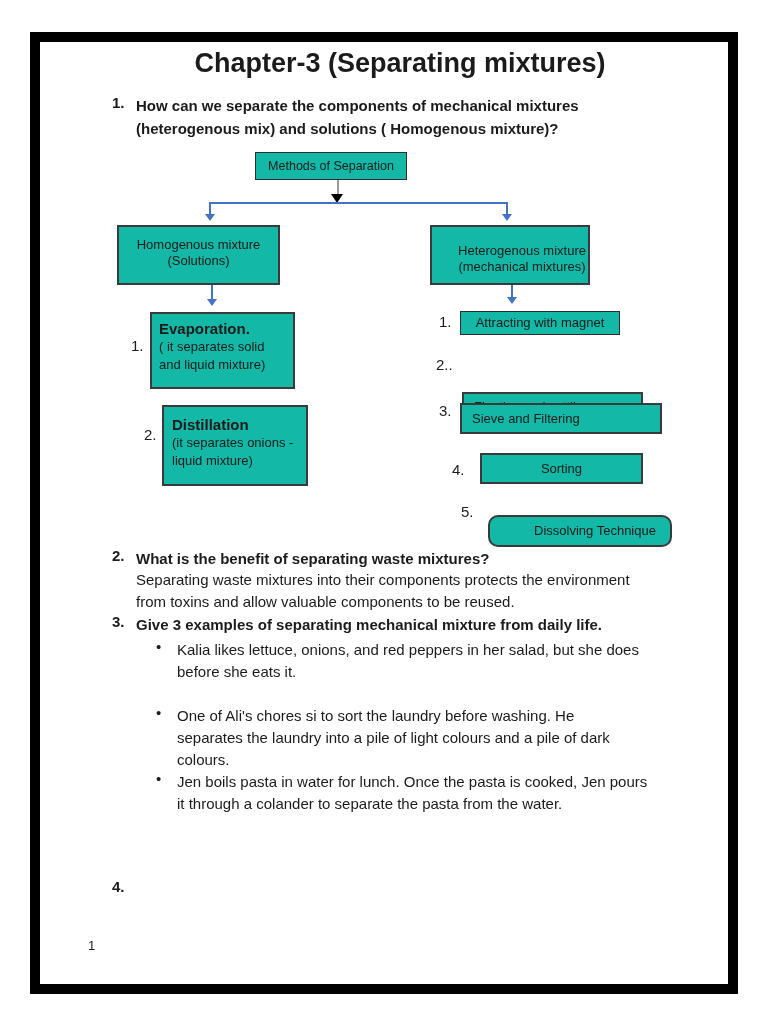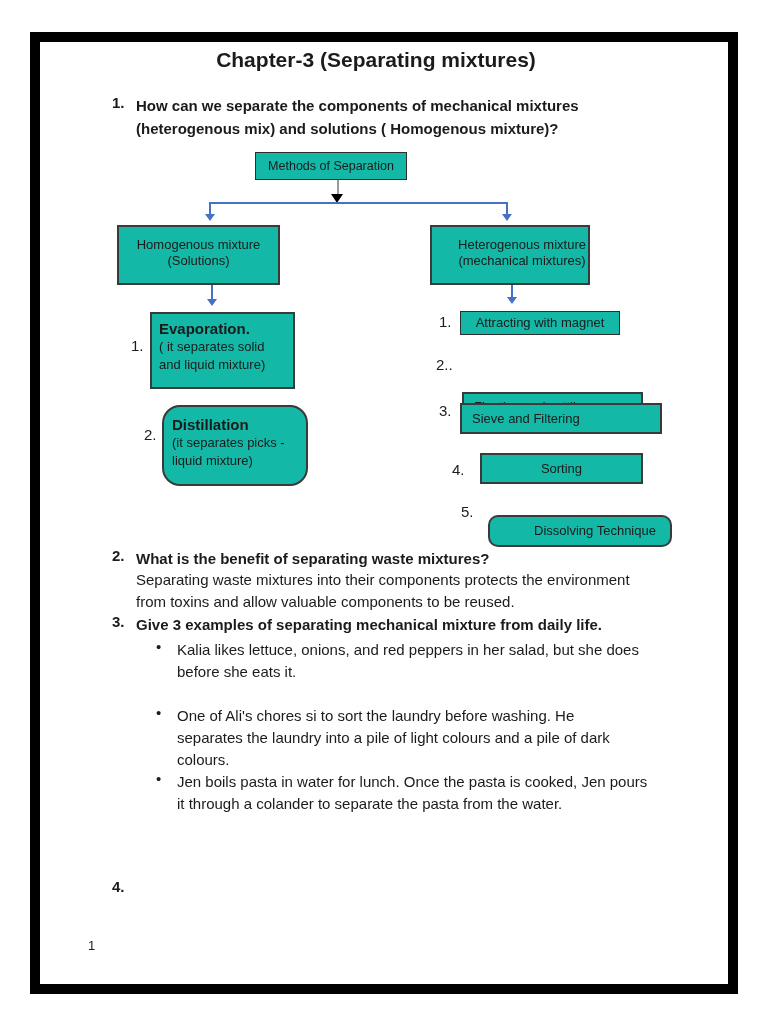--- a/index.html
+++ b/index.html
@@ -2,21 +2,21 @@
 <html><head>
 <meta charset="utf-8">
 <style>
   html,body{margin:0;padding:0;background:#fff;}
   .page{position:relative;width:768px;height:1024px;background:#ffffff;overflow:hidden;
         font-family:"Liberation Sans",sans-serif;color:#1b1b1b;}
   .frame{position:absolute;left:30px;top:32px;width:708px;height:962px;
          border:10px solid #000;box-sizing:border-box;background:#fff;}
   .abs{position:absolute;}
   .nowrap{white-space:nowrap;}
-  .title{left:32px;top:48px;width:688px;text-align:center;font-size:21px;font-weight:bold;}
+  .title{left:56px;top:48px;width:688px;text-align:center;font-size:27px;font-weight:bold;}
   .qnum{font-size:15px;font-weight:bold;}
   .qtext{font-size:15px;font-weight:bold;line-height:23px;}
   .body-line{font-size:15px;line-height:22px;}
   .bullet-glyph{font-size:15px;}
   
   .fbox{position:absolute;border:2px solid #3a3a3a;box-sizing:border-box;background:#14b8a6;}
   .fbox.thin{border-width:1.5px;border-color:#2e2e2e;}
   .fbox-label{font-size:13px;line-height:16px;}
   .center{display:flex;align-items:center;justify-content:center;text-align:center;}
   .leftpad{display:flex;align-items:center;padding-left:10px;}
@@ -59,45 +59,45 @@
   <div class="vline blue" style="left:506px;top:202px;height:13px;"></div>
   <div class="arr-blue" style="left:502px;top:214px;"></div>
 
   <div class="fbox" style="left:117px;top:225px;width:163px;height:60px;">
     <div style="padding-top:10px;text-align:center;">
       <div class="fbox-label">Homogenous mixture</div>
       <div class="fbox-label">(Solutions)</div>
     </div>
   </div>
   <div class="fbox" style="left:430px;top:225px;width:160px;height:60px;">
-    <div style="padding-top:10px;text-align:center;margin-left:24px;">
+    <div style="padding-top:16px;text-align:center;margin-left:24px;">
       <div class="fbox-label">Heterogenous mixture</div>
       <div class="fbox-label">(mechanical mixtures)</div>
     </div>
   </div>
 
   <div class="vline blue" style="left:211px;top:285px;height:15px;"></div>
   <div class="arr-blue" style="left:207px;top:299px;"></div>
   <div class="vline blue" style="left:511px;top:285px;height:13px;"></div>
   <div class="arr-blue" style="left:507px;top:297px;"></div>
 
   <div class="branch-num" style="left:131px;top:337px;">1.</div>
   <div class="fbox" style="left:150px;top:312px;width:145px;height:77px;">
     <div style="padding:5px 0 0 7px;">
       <div class="evap-title nowrap">Evaporation.</div>
       <div class="evap-desc nowrap">( it separates solid</div>
       <div class="evap-desc nowrap">and liquid mixture)</div>
     </div>
   </div>
 
   <div class="branch-num" style="left:144px;top:426px;">2.</div>
-  <div class="fbox" style="left:162px;top:405px;width:146px;height:81px;border-radius:18px;">
+  <div class="fbox" style="left:162px;top:405px;width:146px;height:81px;">
     <div style="padding:8px 0 0 8px;">
       <div class="evap-title nowrap">Distillation</div>
-      <div class="evap-desc nowrap">(it separates picks -</div>
+      <div class="evap-desc nowrap">(it separates onions -</div>
       <div class="evap-desc nowrap">liquid mixture)</div>
     </div>
   </div>
 
   <div class="branch-num" style="left:439px;top:313px;">1.</div>
   <div class="fbox thin center" style="left:460px;top:311px;width:160px;height:24px;">
     <span class="fbox-label">Attracting with magnet</span>
   </div>
 
   <div class="branch-num" style="left:436px;top:356px;">2..</div>

